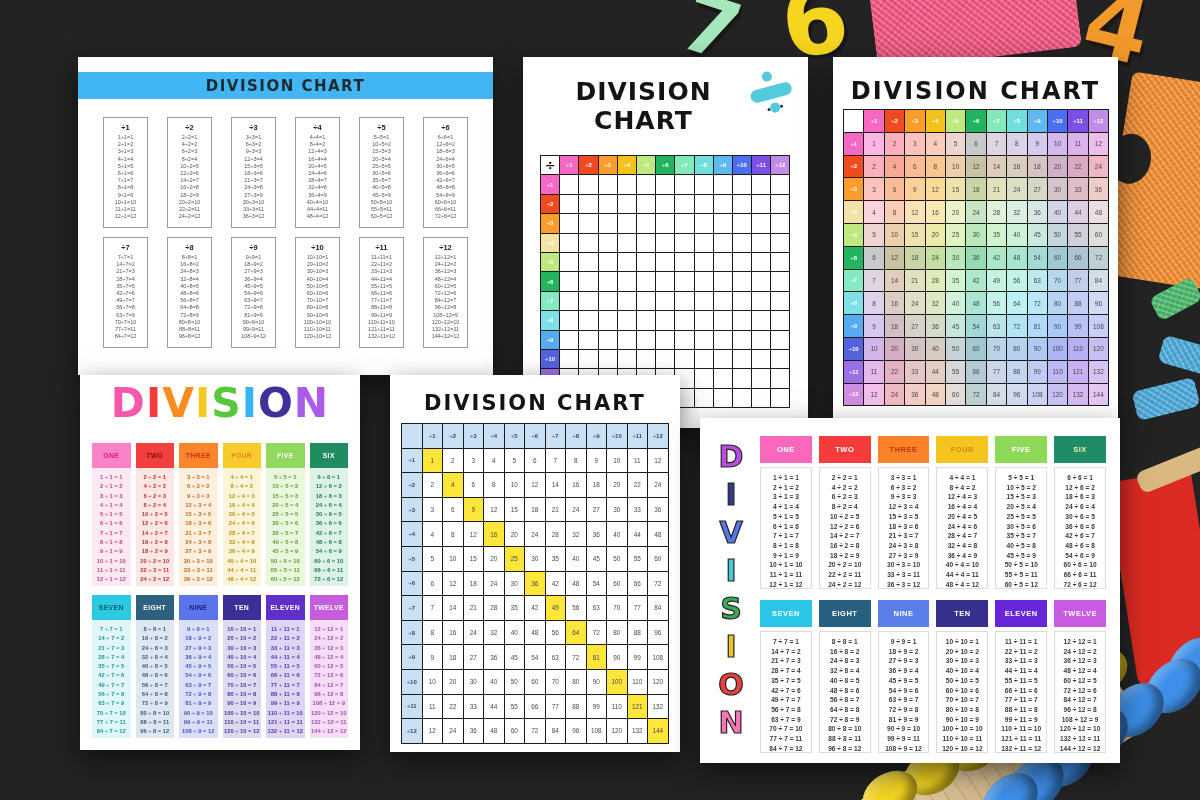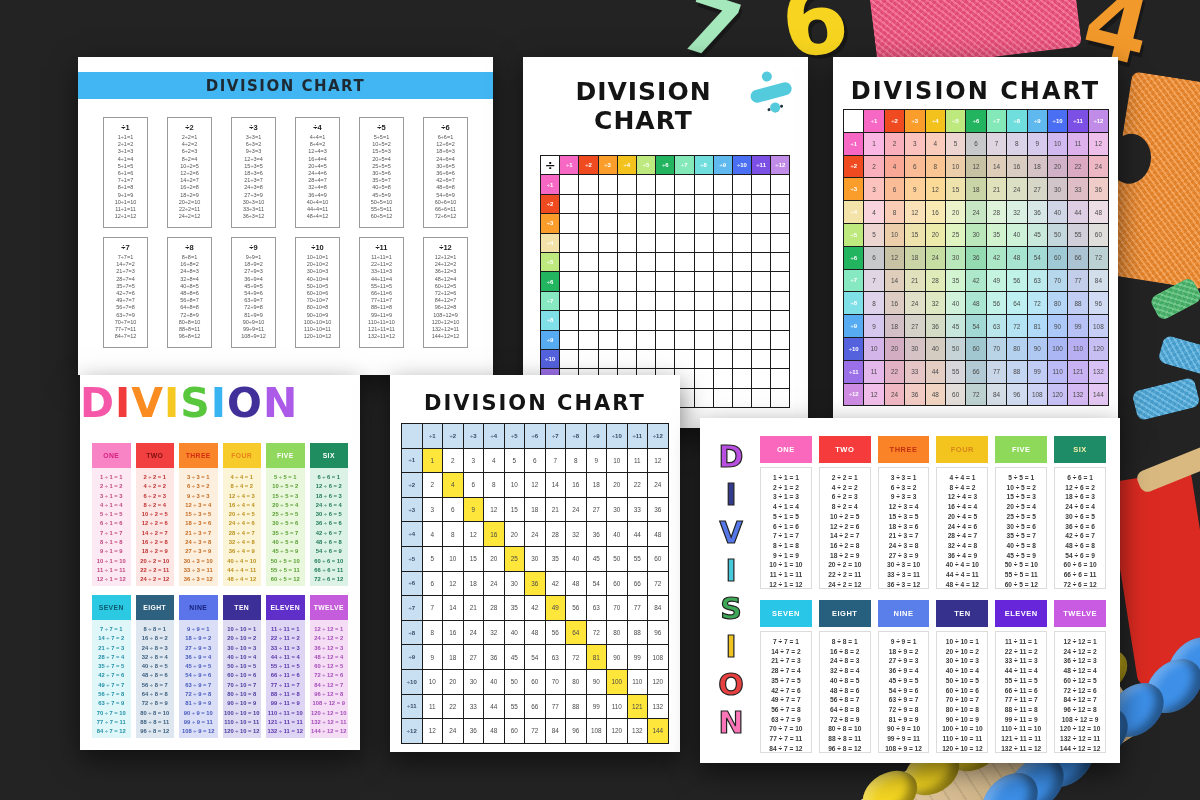--- a/index.html
+++ b/index.html
@@ -39,21 +39,21 @@
   .eye{position:absolute;width:3px;height:3px;border-radius:50%;background:#1d3340;top:21px;}
   .smile{position:absolute;width:6px;height:4px;border-bottom:1.5px solid #1d3340;border-radius:50%;left:18px;top:22px;}
 
   
   .sheet-tr{left:833px;top:57px;width:285px;height:371px;}
   .tr-title{left:0;right:0;top:20px;font-size:24px;letter-spacing:2px;}
   .tr-grid{left:10px;top:52px;grid-template-columns:repeat(13,19.4px);grid-auto-rows:21.8px;}
 
   
   .sheet-bl{left:80px;top:375px;width:280px;height:375px;}
-  .bl-title{position:absolute;top:8px;left:0;right:0;font-family:"DejaVu Sans",sans-serif;font-weight:900;font-size:41px;letter-spacing:1px;line-height:1;}
+  .bl-title{position:absolute;top:8px;left:0;right:0;text-align:center;font-family:"DejaVu Sans",sans-serif;font-weight:900;font-size:41px;letter-spacing:1px;line-height:1;}
   .bl-row{position:absolute;left:12px;right:12px;display:grid;grid-template-columns:repeat(6,1fr);gap:5px;}
   .bl-row1{top:68px;} .bl-row2{top:220px;}
   .bl-word{height:25px;display:flex;align-items:center;justify-content:center;font-size:6.8px;font-weight:800;letter-spacing:.4px;}
   .bl-facts{height:118px;padding-top:5px;text-align:center;box-sizing:border-box;}
   .bl-fact{font-size:5.8px;line-height:9.3px;white-space:nowrap;font-weight:600;}
 
   
   .sheet-bm{left:390px;top:375px;width:290px;height:377px;}
   .bm-title{left:0;right:0;top:16px;font-size:21px;letter-spacing:2px;}
   .bm-grid{left:11px;top:48px;grid-template-columns:repeat(13,19.5px);grid-auto-rows:23.6px;}

